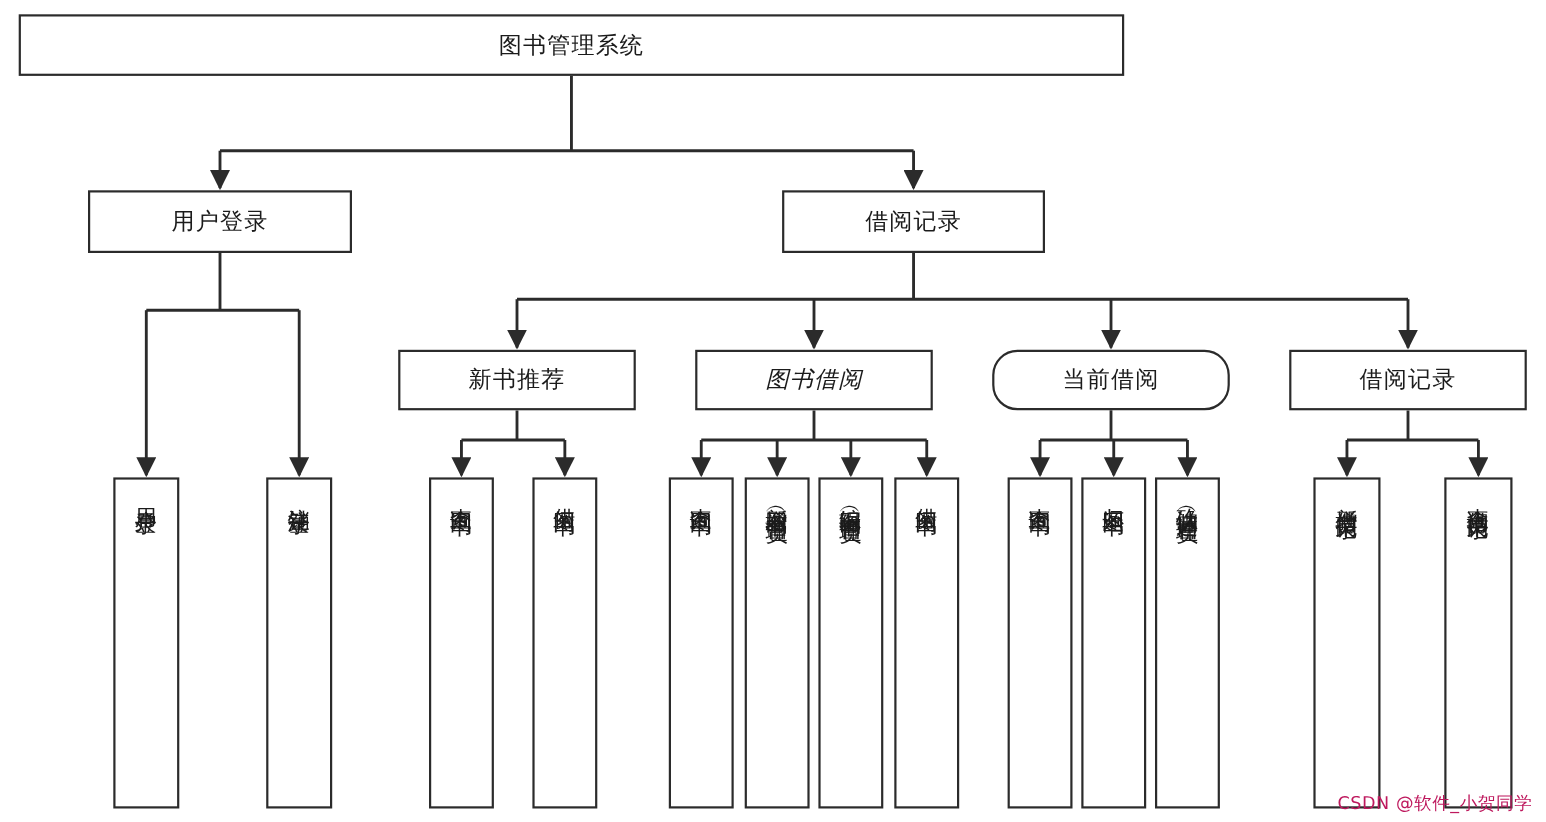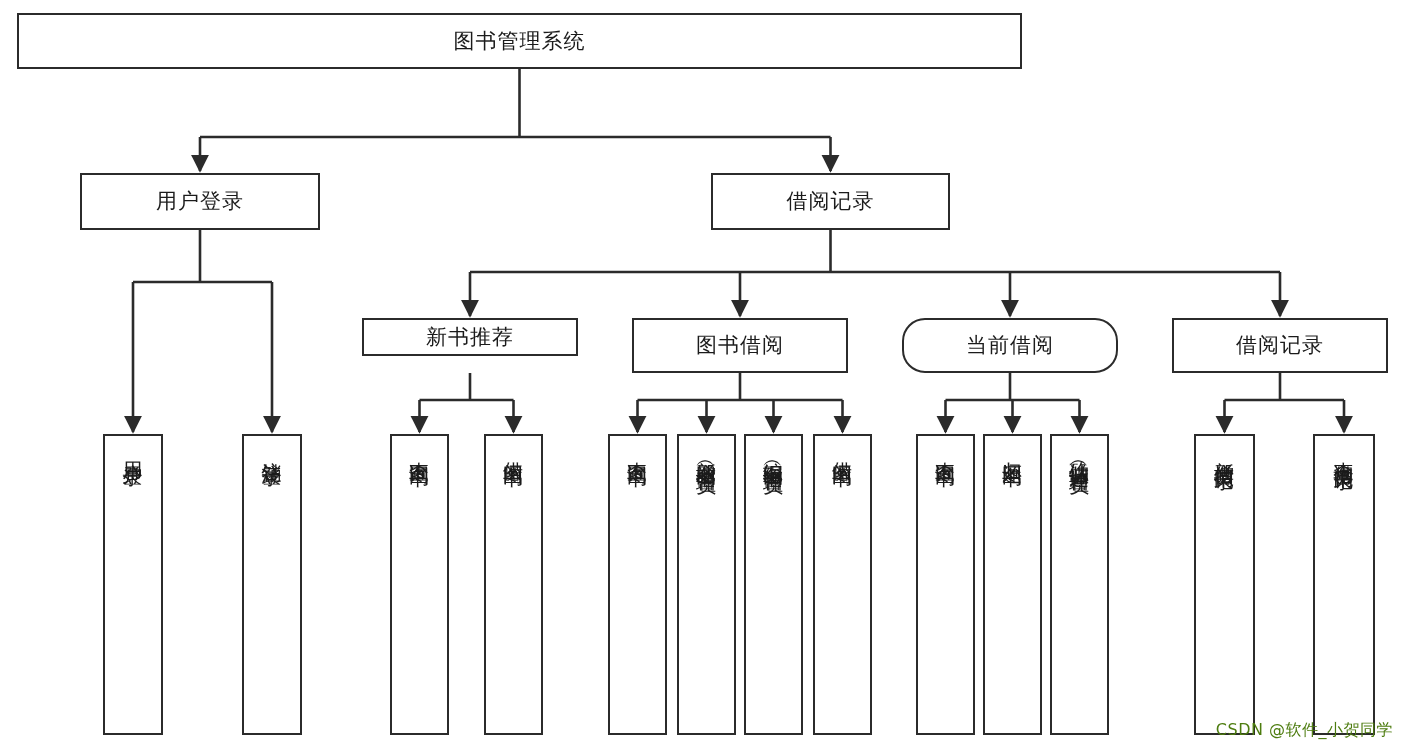--- a/index.html
+++ b/index.html
@@ -38,21 +38,21 @@
     line-height:1.0;
     white-space:nowrap;
     display:block;
     margin:0 auto;
   }
   .watermark{
     position:absolute;
     right:12px;
     bottom:6px;
     font-size:16px;
-    color:#4d7c0f;
+    color:#be185d;
     letter-spacing:0.5px;
     white-space:nowrap;
     pointer-events:none;
   }
 </style>
 </head>
 <body>
 
 <div id="canvas">
 
@@ -102,24 +102,24 @@
   <div id="nodes-layer">
       <div class="node horiz" style="left: 17px; top: 13px; width: 1005px; height: 56px;">
         <span>图书管理系统</span>
       </div>
       <div class="node horiz" style="left: 80px; top: 173px; width: 240px; height: 57px;">
         <span>用户登录</span>
       </div>
       <div class="node horiz" style="left: 711px; top: 173px; width: 239px; height: 57px;">
         <span>借阅记录</span>
       </div>
-      <div class="node horiz" style="left: 362px; top: 318px; width: 216px; height: 38px;">
+      <div class="node horiz" style="left: 362px; top: 318px; width: 216px; height: 55px;">
         <span>新书推荐</span>
       </div>
-      <div class="node horiz" style="left: 632px; top: 318px; width: 216px; height: 55px;">
+      <div class="node horiz" style="left: 632px; top: 318px; width: 216px; height: 55px; font-style: italic;">
         <span>图书借阅</span>
       </div>
       <div class="node horiz" style="left: 902px; top: 318px; width: 216px; height: 55px; border-radius: 23px;">
         <span>当前借阅</span>
       </div>
       <div class="node horiz" style="left: 1172px; top: 318px; width: 216px; height: 55px; font-family: Liberation Serif, serif;">
         <span>借阅记录</span>
       </div>
       <div class="node vert" style="left: 103px; top: 434px; width: 60px; height: 301px;">
         <span class="vtext">用户登录</span>

